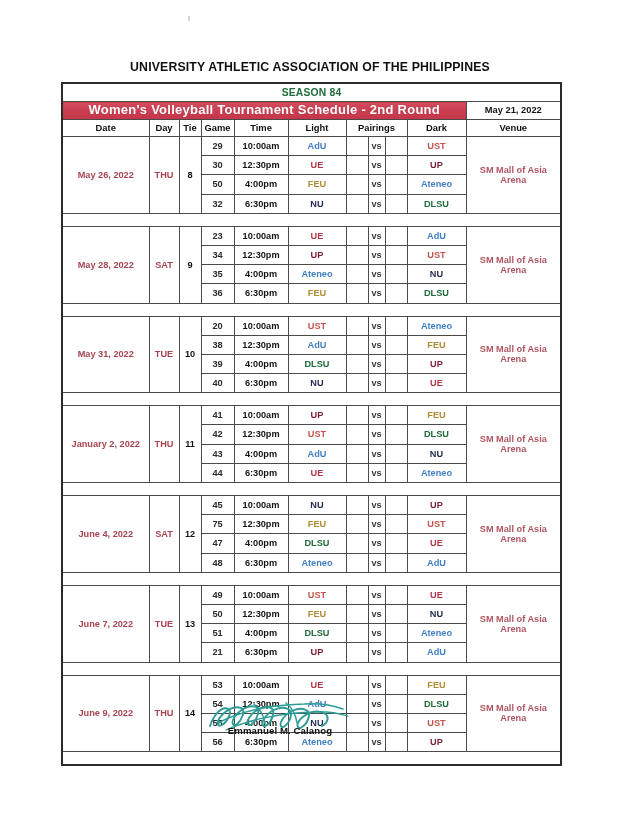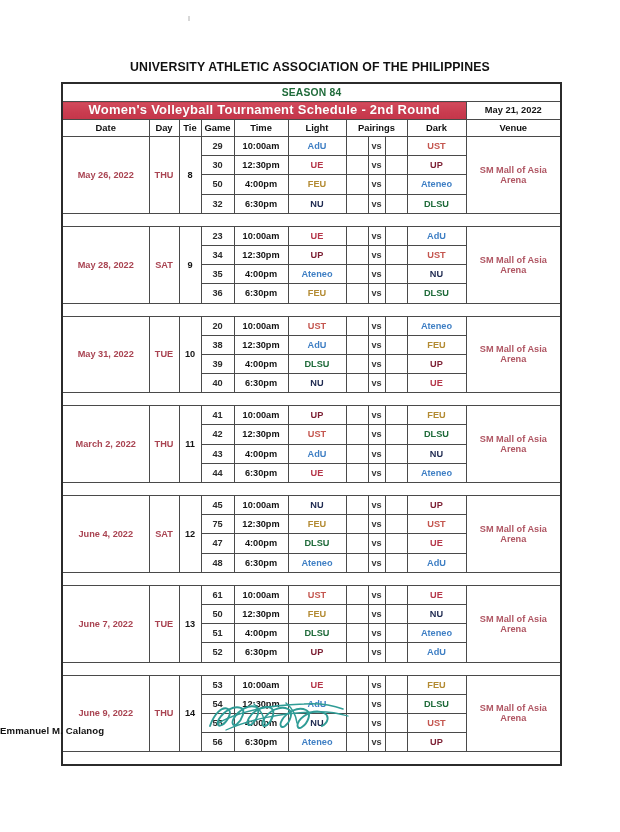--- a/index.html
+++ b/index.html
@@ -154,21 +154,21 @@
     background: #ffffff;
   }
   tr.lastrow td { border-bottom-width: 2px; border-bottom-color:#2b2b2b; }
 
   
   .sig-block {
     position: absolute;
     top: 700px;
     left: 0;
     width: 560px;
-    text-align: left;
+    text-align: center;
   }
   .sig-mark {
     position: relative;
     height: 34px;
     width: 160px;
     margin: 0 auto -9px auto;
   }
   .sig-mark svg { display: block; }
   .sig-name {
     font-size: 9.6px;
@@ -362,21 +362,21 @@
             <td class="team-cell" style="color: rgb(31, 42, 80);">NU</td>
             <td class="pair-pad"></td>
             <td class="vs-cell">vs</td>
             <td class="pair-pad"></td>
             <td class="team-cell" style="color: rgb(181, 55, 74);">UE</td>
           </tr>
           <tr class="spacer">
             <td colspan="11"></td>
           </tr>
           <tr class="data">
-            <td class="date-cell outer-left" rowspan="4">March 2, 2022</td>
+            <td class="date-cell outer-left" rowspan="4">January 2, 2022</td>
             <td class="day-cell" rowspan="4">THU</td>
             <td class="tie-cell" rowspan="4">11</td>
             <td class="game-cell">41</td>
             <td class="time-cell">10:00am</td>
             <td class="team-cell" style="color: rgb(123, 31, 51);">UP</td>
             <td class="pair-pad"></td>
             <td class="vs-cell">vs</td>
             <td class="pair-pad"></td>
             <td class="team-cell" style="color: rgb(179, 139, 51);">FEU</td>
             <td class="venue-cell outer-right" rowspan="4">SM Mall of Asia Arena</td>
@@ -451,21 +451,21 @@
             <td class="pair-pad"></td>
             <td class="team-cell" style="color: rgb(63, 127, 196);">AdU</td>
           </tr>
           <tr class="spacer">
             <td colspan="11"></td>
           </tr>
           <tr class="data">
             <td class="date-cell outer-left" rowspan="4">June 7, 2022</td>
             <td class="day-cell" rowspan="4">TUE</td>
             <td class="tie-cell" rowspan="4">13</td>
-            <td class="game-cell">61</td>
+            <td class="game-cell">49</td>
             <td class="time-cell">10:00am</td>
             <td class="team-cell" style="color: rgb(196, 86, 79);">UST</td>
             <td class="pair-pad"></td>
             <td class="vs-cell">vs</td>
             <td class="pair-pad"></td>
             <td class="team-cell" style="color: rgb(181, 55, 74);">UE</td>
             <td class="venue-cell outer-right" rowspan="4">SM Mall of Asia Arena</td>
           </tr>
           <tr class="data">
             <td class="game-cell">50</td>
@@ -479,21 +479,21 @@
           <tr class="data">
             <td class="game-cell">51</td>
             <td class="time-cell">4:00pm</td>
             <td class="team-cell" style="color: rgb(31, 107, 58);">DLSU</td>
             <td class="pair-pad"></td>
             <td class="vs-cell">vs</td>
             <td class="pair-pad"></td>
             <td class="team-cell" style="color: rgb(63, 127, 196);">Ateneo</td>
           </tr>
           <tr class="data">
-            <td class="game-cell">52</td>
+            <td class="game-cell">21</td>
             <td class="time-cell">6:30pm</td>
             <td class="team-cell" style="color: rgb(123, 31, 51);">UP</td>
             <td class="pair-pad"></td>
             <td class="vs-cell">vs</td>
             <td class="pair-pad"></td>
             <td class="team-cell" style="color: rgb(63, 127, 196);">AdU</td>
           </tr>
           <tr class="spacer">
             <td colspan="11"></td>
           </tr>

